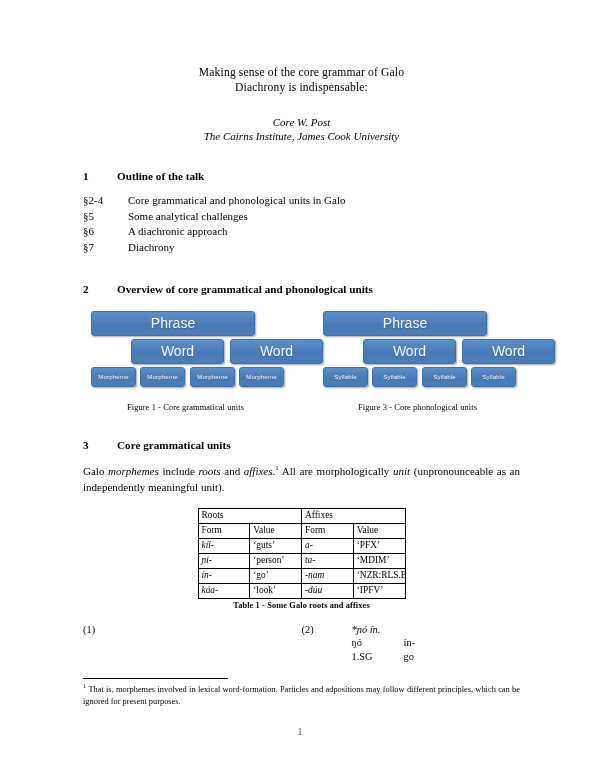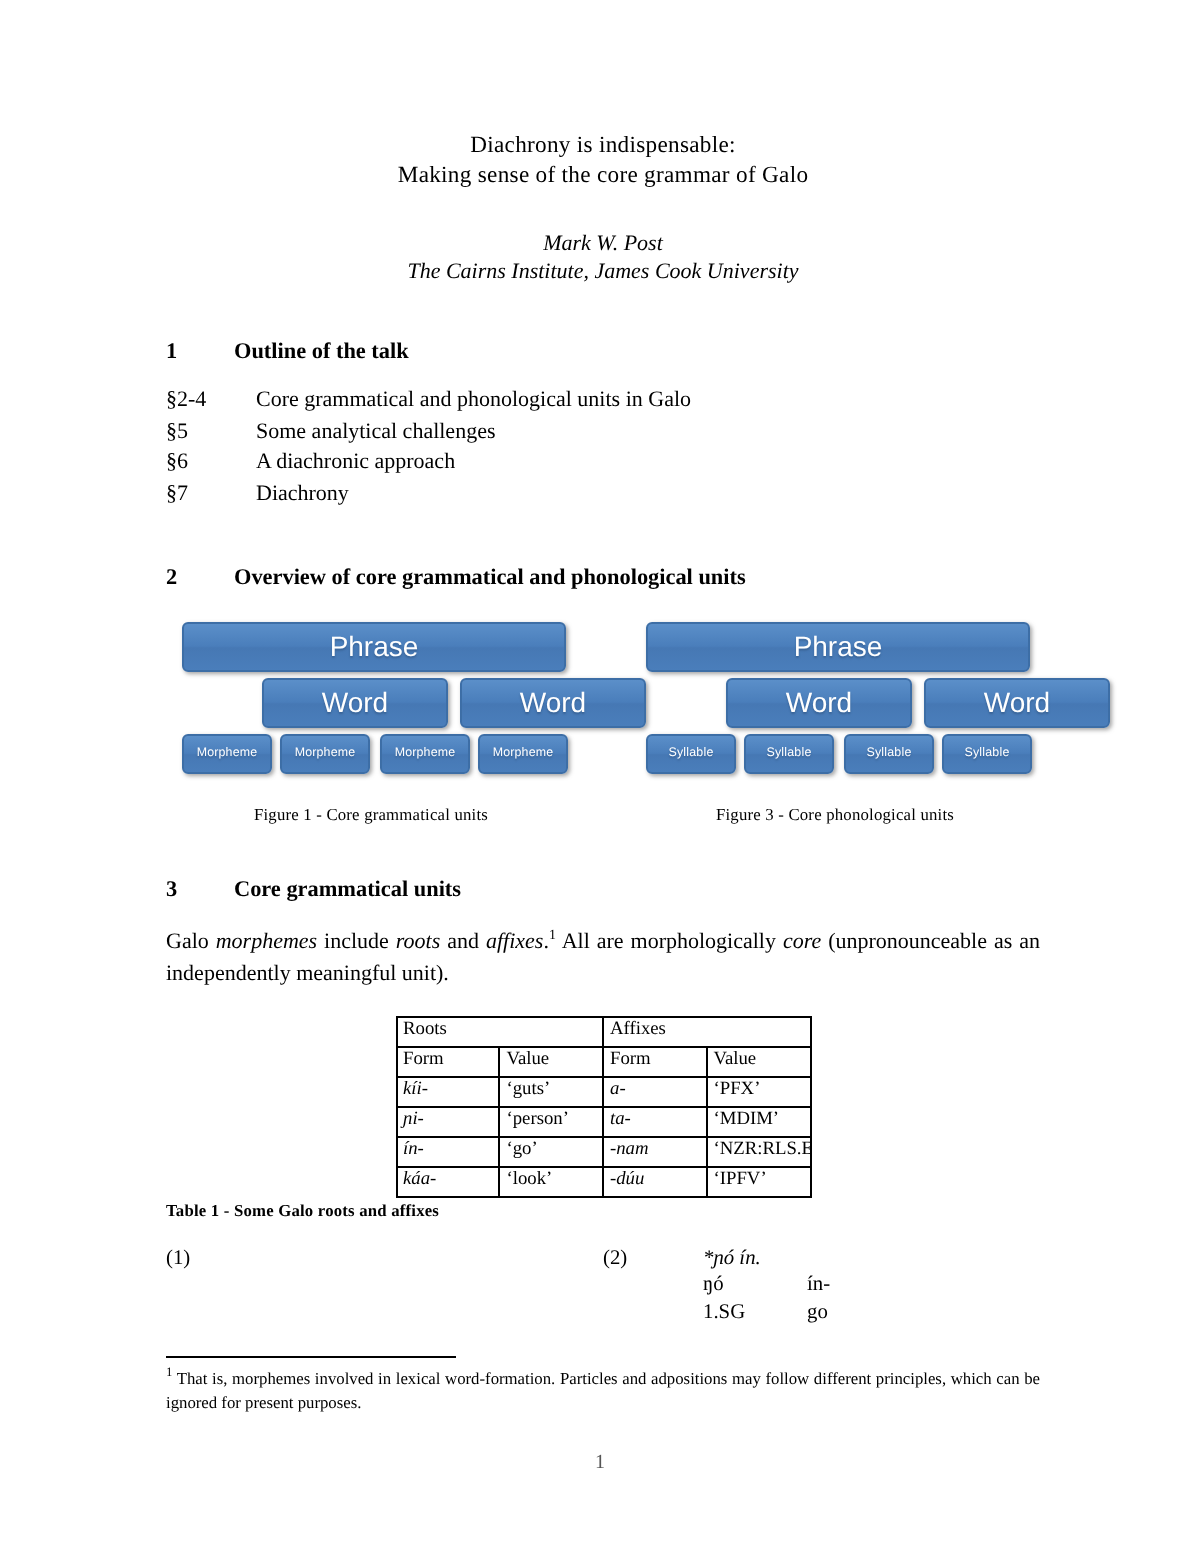--- a/index.html
+++ b/index.html
@@ -100,21 +100,21 @@
     font-family: "Liberation Sans", sans-serif;
     display: flex;
     align-items: center;
     justify-content: center;
     box-sizing: border-box;
     text-shadow: 0 1px 1px rgba(40,70,110,0.45);
   }
   .blk.phrase {
     left: 8px;
     top: 2px;
-    width: 192px;
+    width: 164px;
     height: 25px;
     font-size: 14px;
   }
   .blk.word {
     top: 30px;
     width: 93px;
     height: 25px;
     font-size: 14px;
     margin-left: 40px;
   }
@@ -176,20 +176,21 @@
     overflow: hidden;
     white-space: nowrap;
   }
   table.roots td.form { font-style: italic; }
   table.roots td.sc { font-variant: small-caps; }
   .col-f { width: 34px; }
   .col-v { width: 70px; }
   .col-f2 { width: 34px; }
   .col-v2 { width: 70px; }
   .tbl-caption {
+    text-align: center;
     font-weight: bold;
     font-size: 8.4px;
     margin-top: 2px;
     letter-spacing: 0.1px;
   }
 
   
   .examples {
     display: flex;
     margin-top: 13px;
@@ -248,26 +249,26 @@
     color: #555;
   }
 </style>
 </head>
 <body>
 
 <div class="page">
   <div class="content">
 
     <div class="title-block">
+      <div class="title-line">Making sense of the core grammar of Galo</div>
       <div class="title-line">Diachrony is indispensable:</div>
-      <div class="title-line">Making sense of the core grammar of Galo</div>
     </div>
 
     <div class="author-block">
-      <div>Mark W. Post</div>
+      <div>Core W. Post</div>
       <div>The Cairns Institute, James Cook University</div>
     </div>
 
     <div class="section-heading">
       <span class="num">1</span>
       <span class="txt">Outline of the talk</span>
     </div>
 
     <div class="outline">
       <div class="outline-row">
@@ -321,21 +322,21 @@
         <div class="fig-caption">Figure 3 - Core phonological units</div>
       </div>
 
     </div>
 
     <div class="section-heading">
       <span class="num">3</span>
       <span class="txt">Core grammatical units</span>
     </div>
 
-    <div class="para"><span>Galo </span><i>morphemes</i><span> include </span><i>roots</i><span> and </span><i>affixes</i>.<sup class="fn">1</sup><span> All are morphologically </span><i>core</i> <span>(unpronounceable as an independently meaningful unit).</span></div>
+    <div class="para"><span>Galo </span><i>morphemes</i><span> include </span><i>roots</i><span> and </span><i>affixes</i>.<sup class="fn">1</sup><span> All are morphologically </span><i>unit</i> <span>(unpronounceable as an independently meaningful unit).</span></div>
 
     <div class="table-wrap">
       <table class="roots">
         <tbody>
             <tr>
           <td class="col-f" colspan="2">Roots</td>
           <td class="col-f2" colspan="2">Affixes</td>
         </tr>
         <tr>
           <td class="col-f">Form</td>

